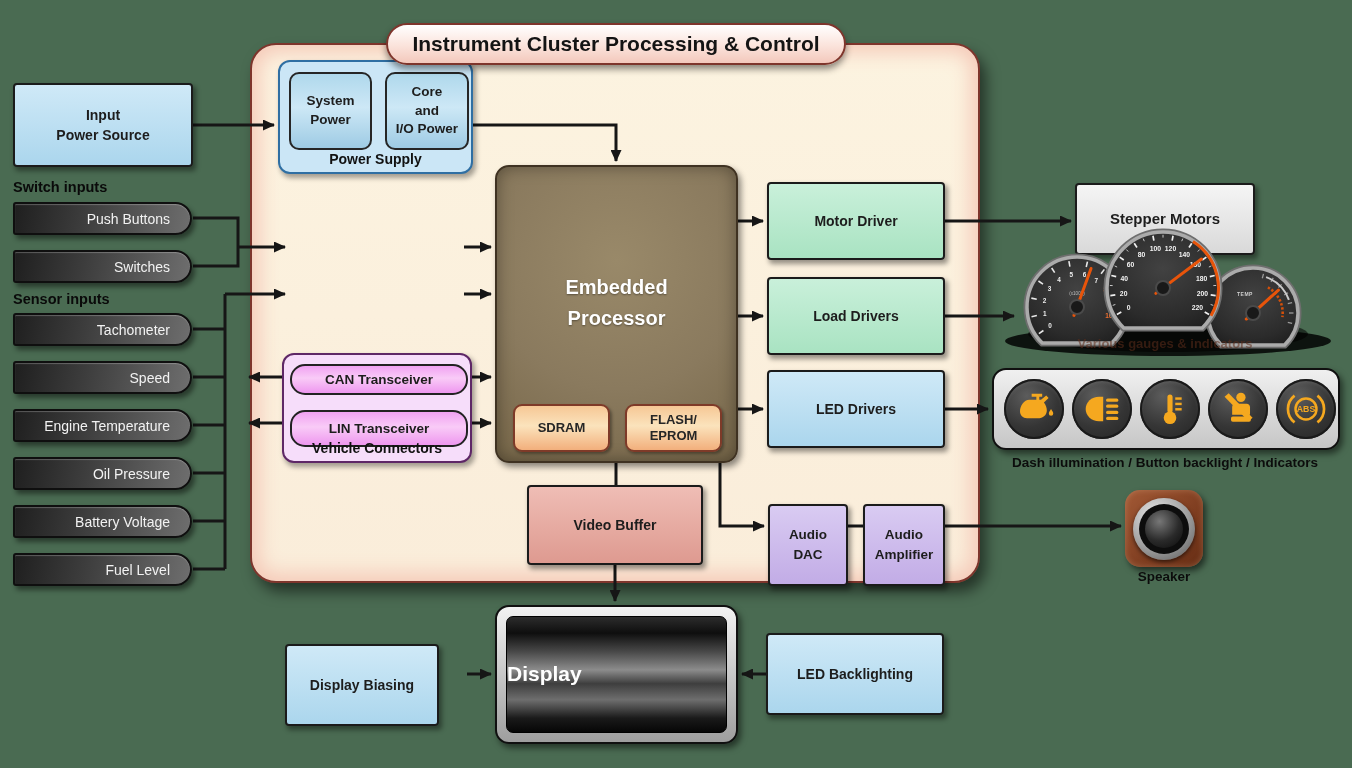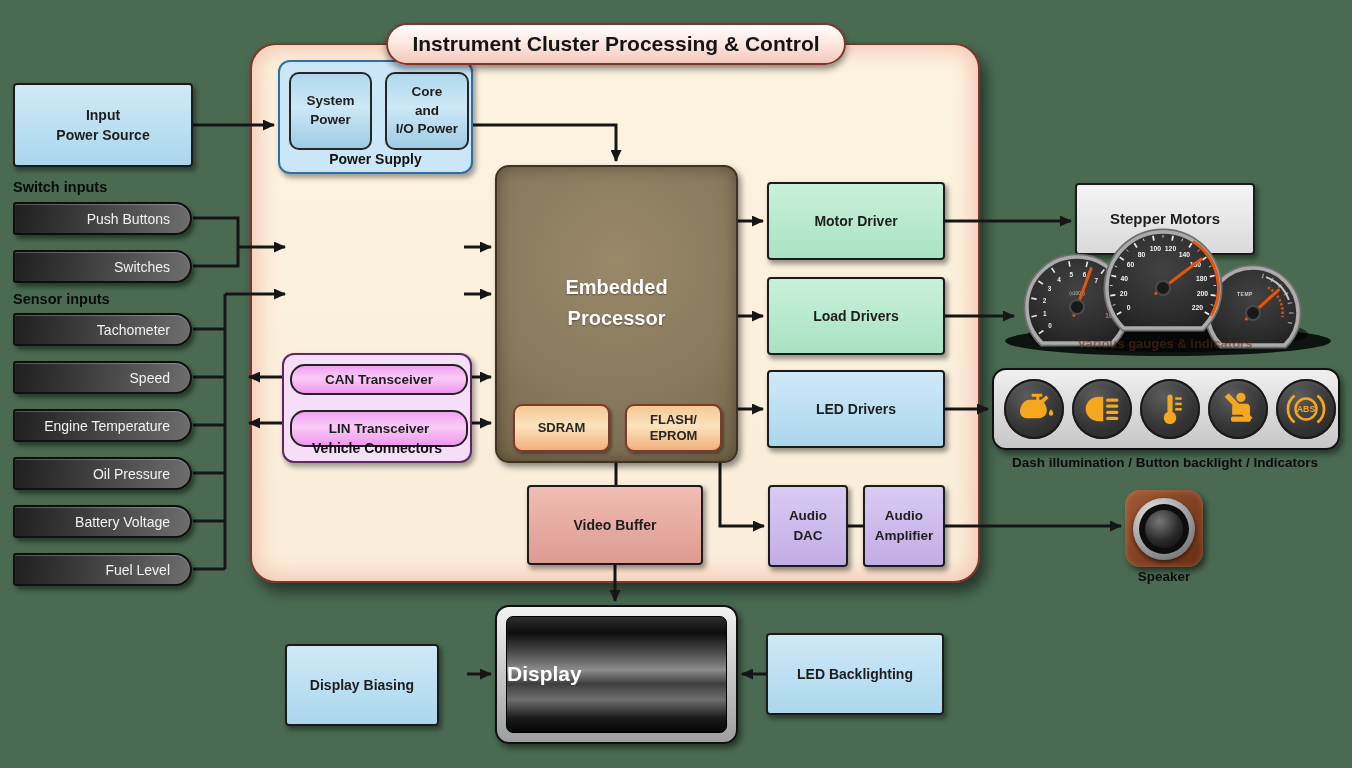--- a/index.html
+++ b/index.html
@@ -17,21 +17,21 @@
     box-shadow:0 4px 7px rgba(0,0,0,.45);z-index:5;}
 
   .wires{position:absolute;left:0;top:0;z-index:1;pointer-events:none;}
 
   .bx{position:absolute;display:flex;align-items:center;justify-content:center;text-align:center;
     border:2px solid #1b1b1b;border-radius:4px;font-size:14px;font-weight:600;color:#1d1d1d;
     white-space:pre-line;line-height:1.45;box-shadow:2.5px 3.5px 5px rgba(0,0,0,.4);z-index:2;}
   .blue{background:linear-gradient(180deg,#CFE9F7 0%,#ABD6ED 100%);}
   .mint{background:linear-gradient(180deg,#C9F0DA 0%,#A9E3C2 100%);}
   .salmon{background:linear-gradient(180deg,#EFBDB5 0%,#DE9A90 100%);}
-  .lav{background:linear-gradient(180deg,#D9CBF2 0%,#C2ACE6 100%);font-size:13.5px;}
+  .lav{background:linear-gradient(180deg,#D9CBF2 0%,#C2ACE6 100%);font-size:13.5px;margin-top:19px;}
   .grayb{background:linear-gradient(180deg,#F5F5F5 0%,#D9D9D9 100%);font-size:15px;}
 
   .input-power{left:13px;top:83px;width:180px;height:84px;}
   .buffer{left:288px;top:230px;width:176px;height:80px;}
   .video{left:527px;top:485px;width:176px;height:80px;}
   .motor{left:767px;top:182px;width:178px;height:78px;}
   .load{left:767px;top:277px;width:178px;height:78px;}
   .ledd{left:767px;top:370px;width:178px;height:78px;}
   .dac{left:768px;top:485px;width:80px;height:82px;}
   .amp{left:863px;top:485px;width:82px;height:82px;}

